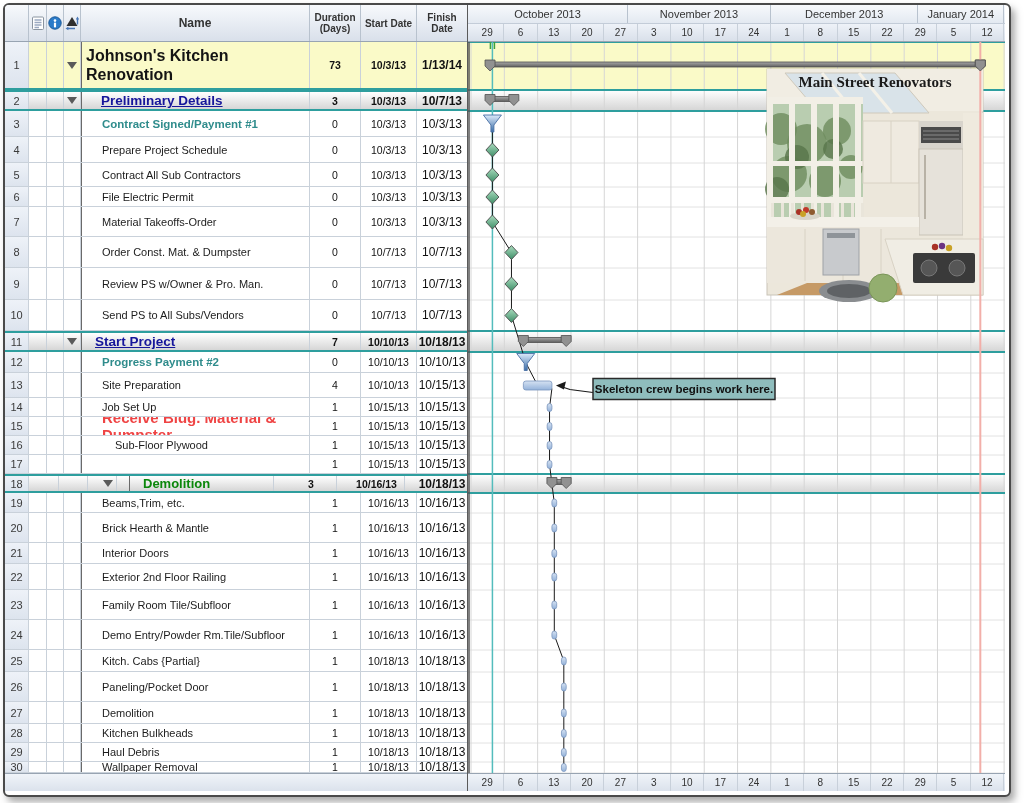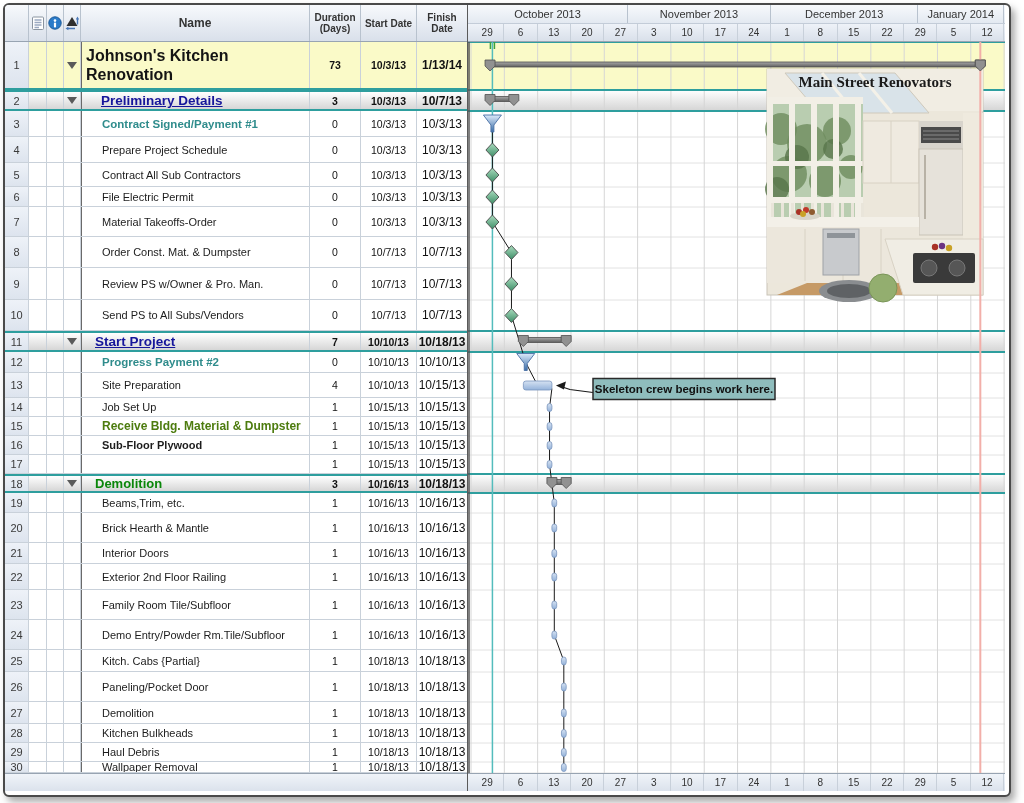--- a/index.html
+++ b/index.html
@@ -31,21 +31,21 @@
   .c-date{width:56px;justify-content:center;font-size:10.5px;color:#111;}
   .c-fin{width:50px;justify-content:center;font-size:12px;color:#111;border-right:none!important;}
   .tri{width:0;height:0;border-left:5px solid transparent;border-right:5px solid transparent;
        border-top:7px solid #5a5a5a;}
   .r-project{background:#fafac8;border-bottom:2px solid #2e9e9e;}
   .r-summary{background:linear-gradient(#ffffff,#d6d6d6);border-top:2px solid #2e9e9e;border-bottom:2px solid #2e9e9e;}
   .n-project{font-size:16px;font-weight:bold;color:#141414;line-height:1.2;}
   .n-sectionBlue{font-size:13.5px;font-weight:bold;color:#16169b;text-decoration:underline;}
   .n-sectionGreen{font-size:13px;font-weight:bold;color:#0a870a;}
   .n-teal{font-size:11.5px;font-weight:bold;color:#2f8c8c;}
-  .n-green{font-size:12px;font-weight:bold;color:#4d7c0f;}
+  .n-green{font-size:15px;font-weight:bold;color:#ef4444;}
   .n-normal{font-size:11px;color:#1c1c1c;}
   .b{font-weight:bold;}
   
   .tfoot{position:absolute;left:0;top:768px;width:462px;height:18px;
          background:linear-gradient(#f0f4f9,#dbe2ec);border-top:1px solid #98a4b2;box-sizing:border-box;}
   #chart-foot{position:absolute;left:0;top:768px;width:537px;height:18px;
          background:linear-gradient(#f0f4f9,#dbe2ec);border-top:1px solid #98a4b2;box-sizing:border-box;}
   
   #months{position:absolute;left:0;top:0;width:537px;height:19px;background:linear-gradient(#f7f9fc,#e3e9f1);
           border-bottom:1px solid #c3ccd8;box-sizing:border-box;}
@@ -281,39 +281,39 @@
           <div class="cell c-dur">1</div>
           <div class="cell c-date">10/15/13</div>
           <div class="cell c-fin">10/15/13</div>
         </div>
         <div class="trow" style="height: 19px;">
           <div class="cell c-num">16</div>
           <div class="cell c-a"></div>
           <div class="cell c-b"></div>
           <div class="cell c-tri"></div>
           <div class="cell c-name">
-            <span class="n-normal" style="padding-left: 20px; font-weight: bold;">Sub-Floor Plywood</span>
+            <span class="n-normal" style="padding-left: 33px;">Sub-Floor Plywood</span>
           </div>
           <div class="cell c-dur">1</div>
           <div class="cell c-date">10/15/13</div>
           <div class="cell c-fin">10/15/13</div>
         </div>
         <div class="trow" style="height: 19px;">
           <div class="cell c-num">17</div>
           <div class="cell c-a"></div>
           <div class="cell c-b"></div>
           <div class="cell c-tri"></div>
           <div class="cell c-name">
             <span class="n-normal" style="padding-left: 20px; margin-top: 48px;">2x4 Wall Studs</span>
           </div>
           <div class="cell c-dur">1</div>
           <div class="cell c-date">10/15/13</div>
           <div class="cell c-fin">10/15/13</div>
         </div>
-        <div class="trow r-summary" style="height: 19px;">
+        <div class="trow r-summary" style="height: 19px; gap: 12px;">
           <div class="cell c-num">18</div>
           <div class="cell c-a"></div>
           <div class="cell c-b"></div>
           <div class="cell c-tri">
             <div class="tri"></div>
           </div>
           <div class="cell c-name">
             <span class="n-sectionGreen" style="padding-left: 13px;">Demolition</span>
           </div>
           <div class="cell c-dur b">3</div>

